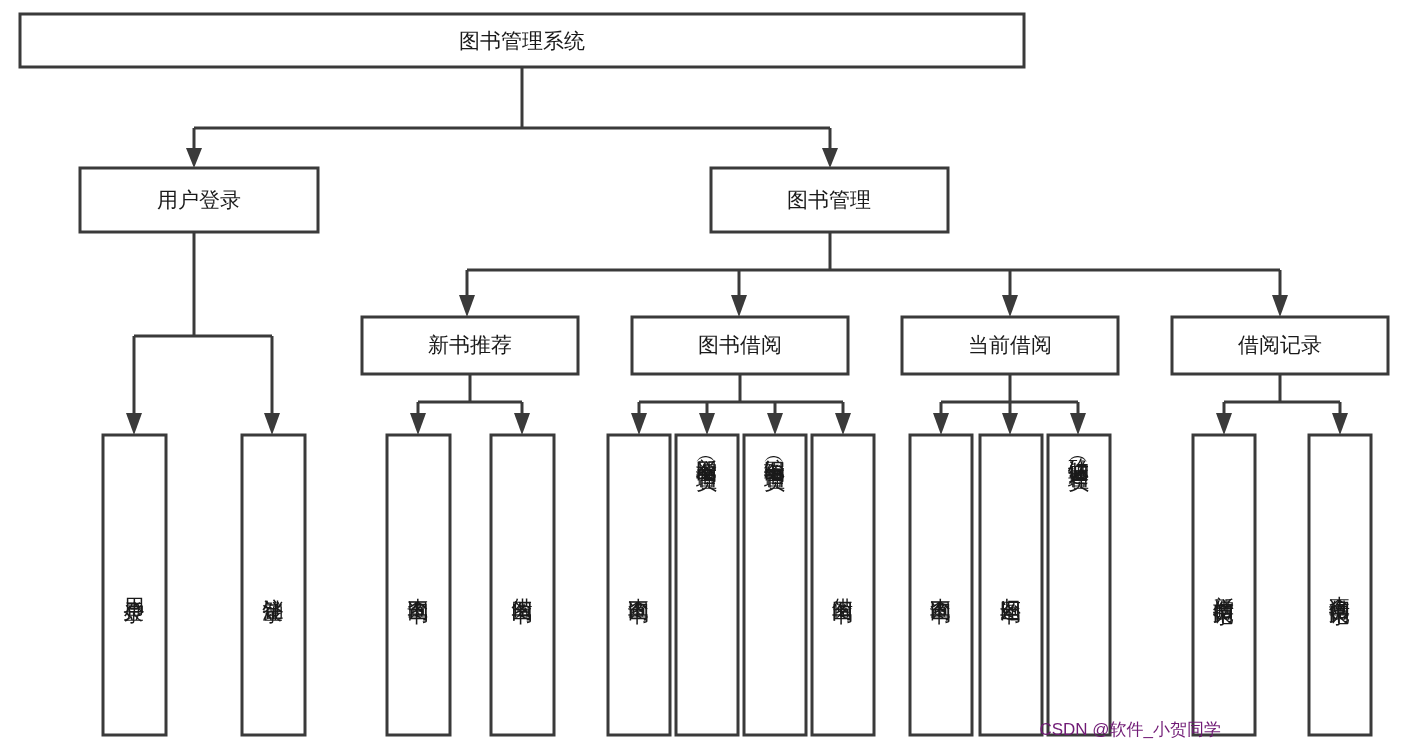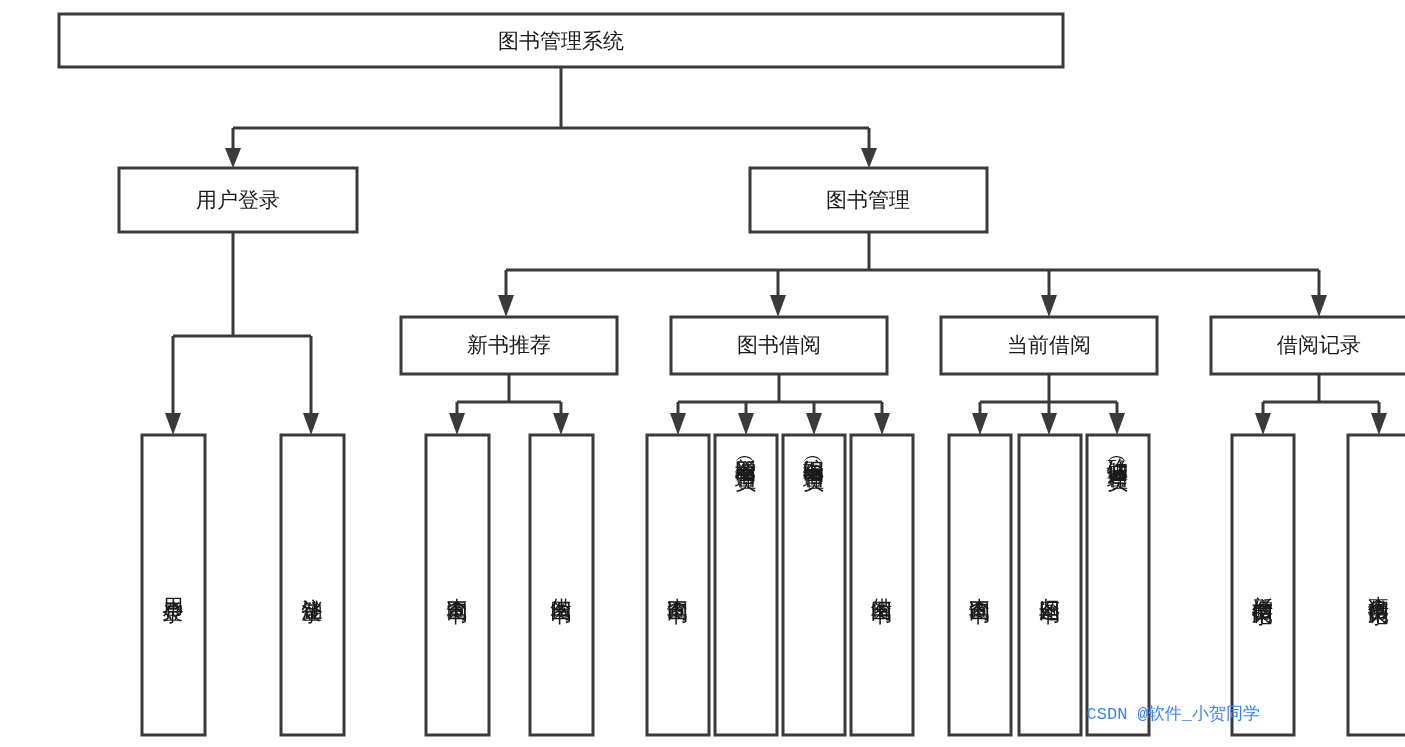--- a/index.html
+++ b/index.html
@@ -11,21 +11,20 @@
     width: 1405px;
     height: 747px;
     font-family: "Liberation Sans", "DejaVu Sans", sans-serif;
     overflow: hidden;
     position: relative;
   }
   #diagram-root {
     position: relative;
     width: 1229px;
     height: 747px;
-    margin-left: 39px;
   }
   svg.diagram {
     display: block;
     width: 1405px;
     height: 747px;
   }
   .node-box {
     fill: #ffffff;
     stroke: #3a3a3a;
     stroke-width: 3;
@@ -67,24 +66,24 @@
     padding-top: 6px;
     box-sizing: border-box;
   }
   .leaf-label-wrap.centered {
     align-items: center;
     padding-top: 0;
   }
   .watermark {
     position: absolute;
     right: 8px;
-    bottom: 22px;
-    font-family: Liberation Mono, monospace;
+    bottom: 6px;
+    font-family: Liberation Sans, sans-serif;
     font-size: 17px;
-    color: #3b82f6;
+    color: #701a75;
     white-space: nowrap;
     user-select: none;
   }
 </style>
 </head>
 <body>
 
 <div id="diagram-root">
 
   <svg class="diagram" viewBox="0 0 1405 747" xmlns="http://www.w3.org/2000/svg">

